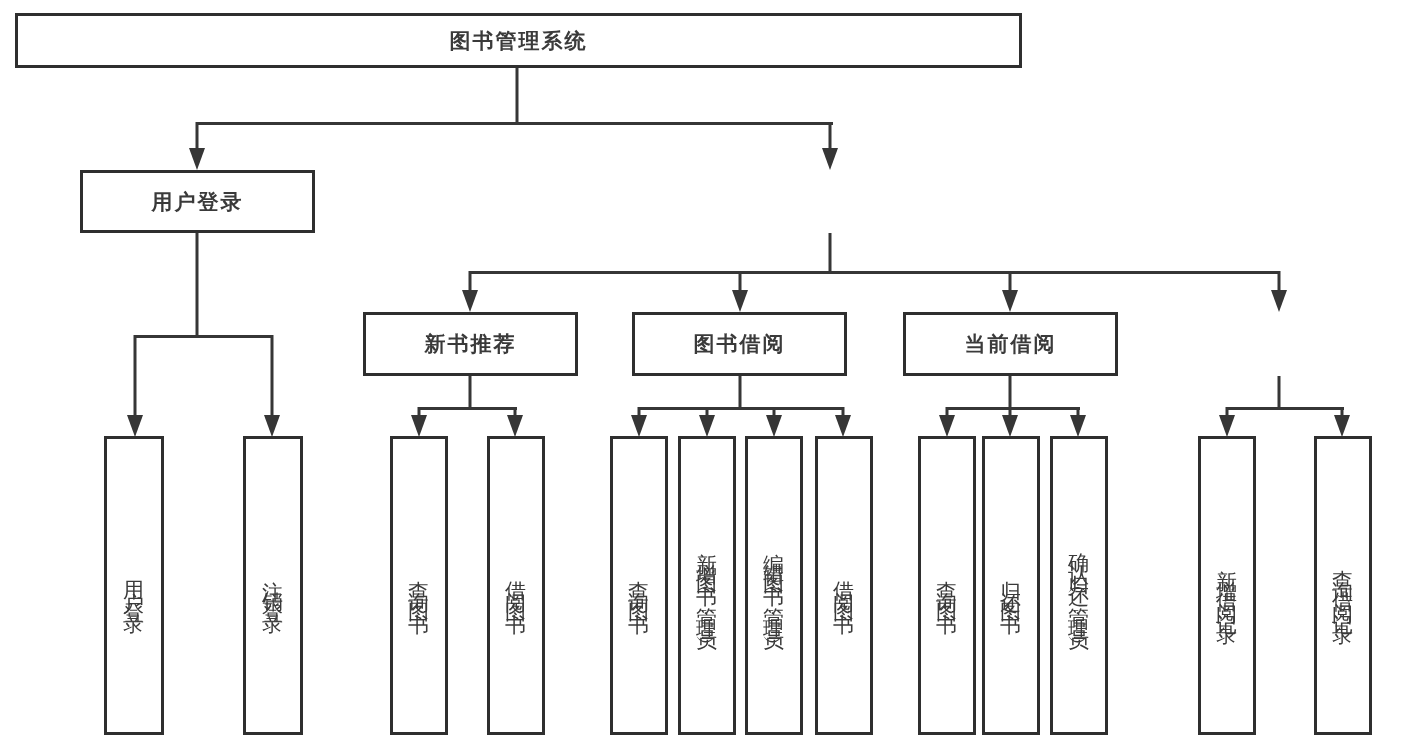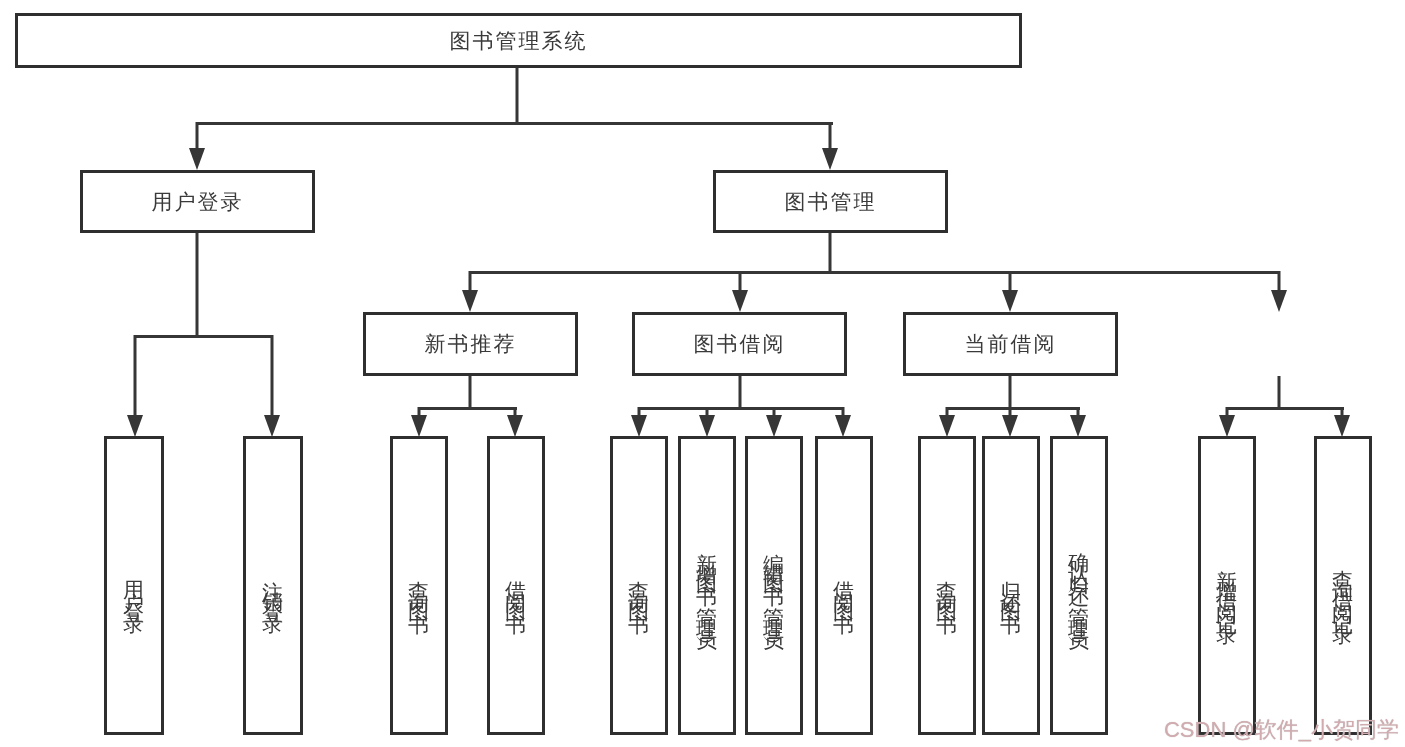--- a/index.html
+++ b/index.html
@@ -17,20 +17,21 @@
     box-sizing:border-box;
     display:flex;
     align-items:center;
     justify-content:center;
     color:#3a3a3a;
   }
   .node.h span{
     font-size:21px;
     letter-spacing:2px;
     white-space:nowrap;
+    font-weight:bold;
   }
   .node.v span{
     writing-mode:vertical-lr;
     text-orientation:mixed;
     font-size:21px;
     letter-spacing:11px;
     line-height:1;
     white-space:nowrap;
   }
   .vline{position:absolute;width:3px;background:#363636;transform:translateX(-50%);}
@@ -63,23 +64,20 @@
 
   <div class="vline" style="left:517px;top:68px;height:54px;"></div>
   <div class="hline" style="left:196px;top:122px;width:637px;"></div>
   <div class="vline" style="left:197px;top:122px;height:28px;"></div>
   <div class="arrow" style="left:197px;top:148px;"></div>
   <div class="vline" style="left:830px;top:122px;height:28px;"></div>
   <div class="arrow" style="left:830px;top:148px;"></div>
 
   <div class="node h" style="left:80px;top:170px;width:235px;height:63px;">
     <span>用户登录</span>
-  </div>
-  <div class="node h" style="left:713px;top:170px;width:235px;height:63px;">
-    <span>图书管理</span>
   </div>
 
   <div class="vline" style="left:197px;top:233px;height:102px;"></div>
   <div class="hline" style="left:134px;top:335px;width:139px;"></div>
   <div class="vline" style="left:135px;top:335px;height:82px;"></div>
   <div class="arrow" style="left:135px;top:415px;"></div>
   <div class="vline" style="left:272px;top:335px;height:82px;"></div>
   <div class="arrow" style="left:272px;top:415px;"></div>
 
   <div class="vline" style="left:830px;top:233px;height:38px;"></div>
@@ -174,15 +172,14 @@
     <span>确认归还（管理员）</span>
   </div>
 
   <div class="node v" style="left:1198px;top:436px;width:58px;height:299px;">
     <span>新增借阅记录</span>
   </div>
   <div class="node v" style="left:1314px;top:436px;width:58px;height:299px;">
     <span>查询借阅记录</span>
   </div>
 
-  <div id="watermark">CSDN @软件_小贺同学</div>
 
 </div>
 
 </body></html>

